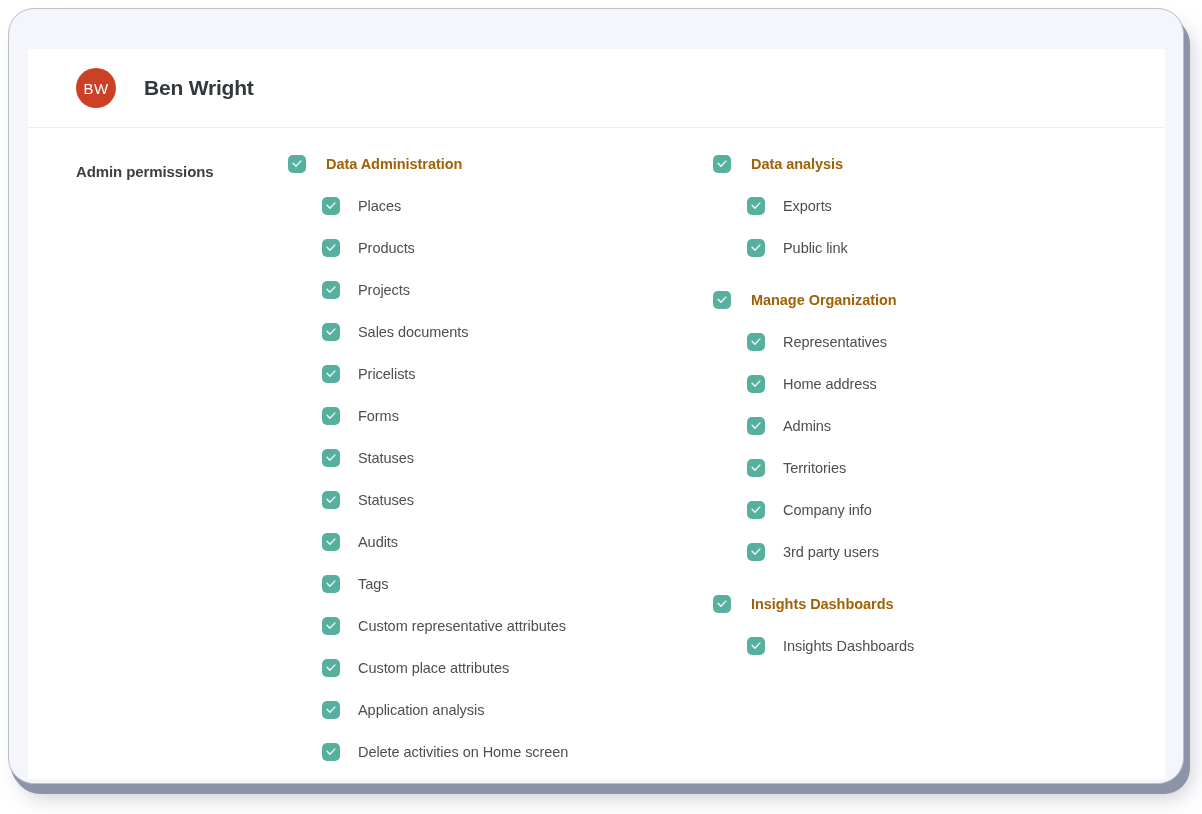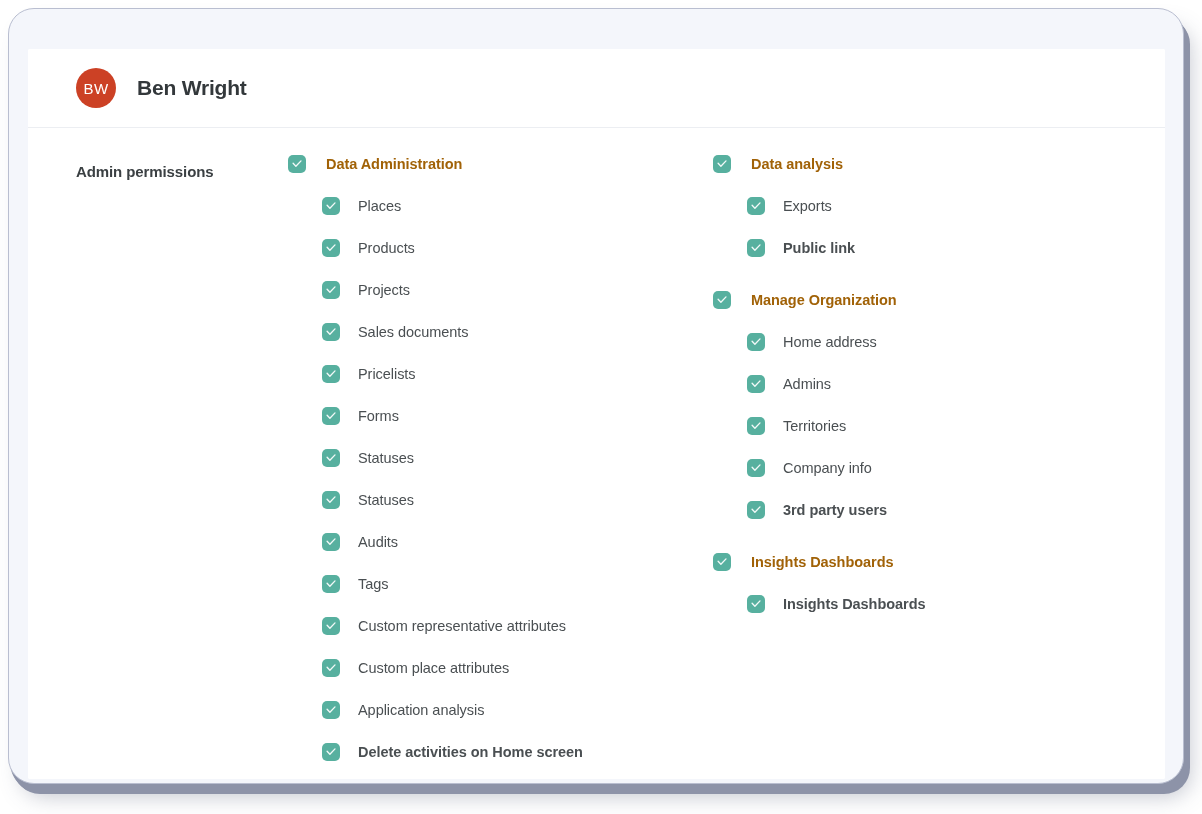--- a/index.html
+++ b/index.html
@@ -64,21 +64,21 @@
     font-size: 15px;
     font-weight: 400;
     letter-spacing: 0.3px;
     display: flex;
     align-items: center;
     justify-content: center;
     flex: 0 0 auto;
   }
 
   .user-name {
-    margin-left: 21px;
+    margin-left: 28px;
     font-size: 21px;
     font-weight: bold;
     color: #33383b;
     letter-spacing: -0.2px;
   }
 
   
   .body-area {
     position: relative;
     height: 651px;
@@ -107,21 +107,21 @@
   .group + .group { margin-top: 34px; }
 
   .row {
     display: flex;
     align-items: center;
     height: 18px;
     margin-bottom: 24px;
   }
   .row.group-head { margin-bottom: 24px; }
   .row.child { padding-left: 34px; }
-  .row:last-child { margin-bottom: 0; font-weight: bold; }
+  .row:last-child { margin-bottom: 0; }
 
   .cbx {
     position: relative;
     width: 18px;
     height: 18px;
     border-radius: 5px;
     background: #57b09f;
     flex: 0 0 auto;
   }
   .cbx svg {
@@ -320,20 +320,28 @@
                 </svg>
               </span>
               <span class="row-label">Manage Organization</span>
             </div>
             <div class="row child">
               <span class="cbx">
                 <svg viewBox="0 0 14 14" aria-hidden="true">
                   <path d="M3.1 6.3 L5.9 9.2 L11.0 3.9" fill="none" stroke="#ffffff" stroke-width="1.35" stroke-linecap="round" stroke-linejoin="round" opacity="0.92"></path>
                 </svg>
               </span>
+              <span class="row-label">Representatives</span>
+            </div>
+            <div class="row child">
+              <span class="cbx">
+                <svg viewBox="0 0 14 14" aria-hidden="true">
+                  <path d="M3.1 6.3 L5.9 9.2 L11.0 3.9" fill="none" stroke="#ffffff" stroke-width="1.35" stroke-linecap="round" stroke-linejoin="round" opacity="0.92"></path>
+                </svg>
+              </span>
               <span class="row-label">Home address</span>
             </div>
             <div class="row child">
               <span class="cbx">
                 <svg viewBox="0 0 14 14" aria-hidden="true">
                   <path d="M3.1 6.3 L5.9 9.2 L11.0 3.9" fill="none" stroke="#ffffff" stroke-width="1.35" stroke-linecap="round" stroke-linejoin="round" opacity="0.92"></path>
                 </svg>
               </span>
               <span class="row-label">Admins</span>
             </div>

